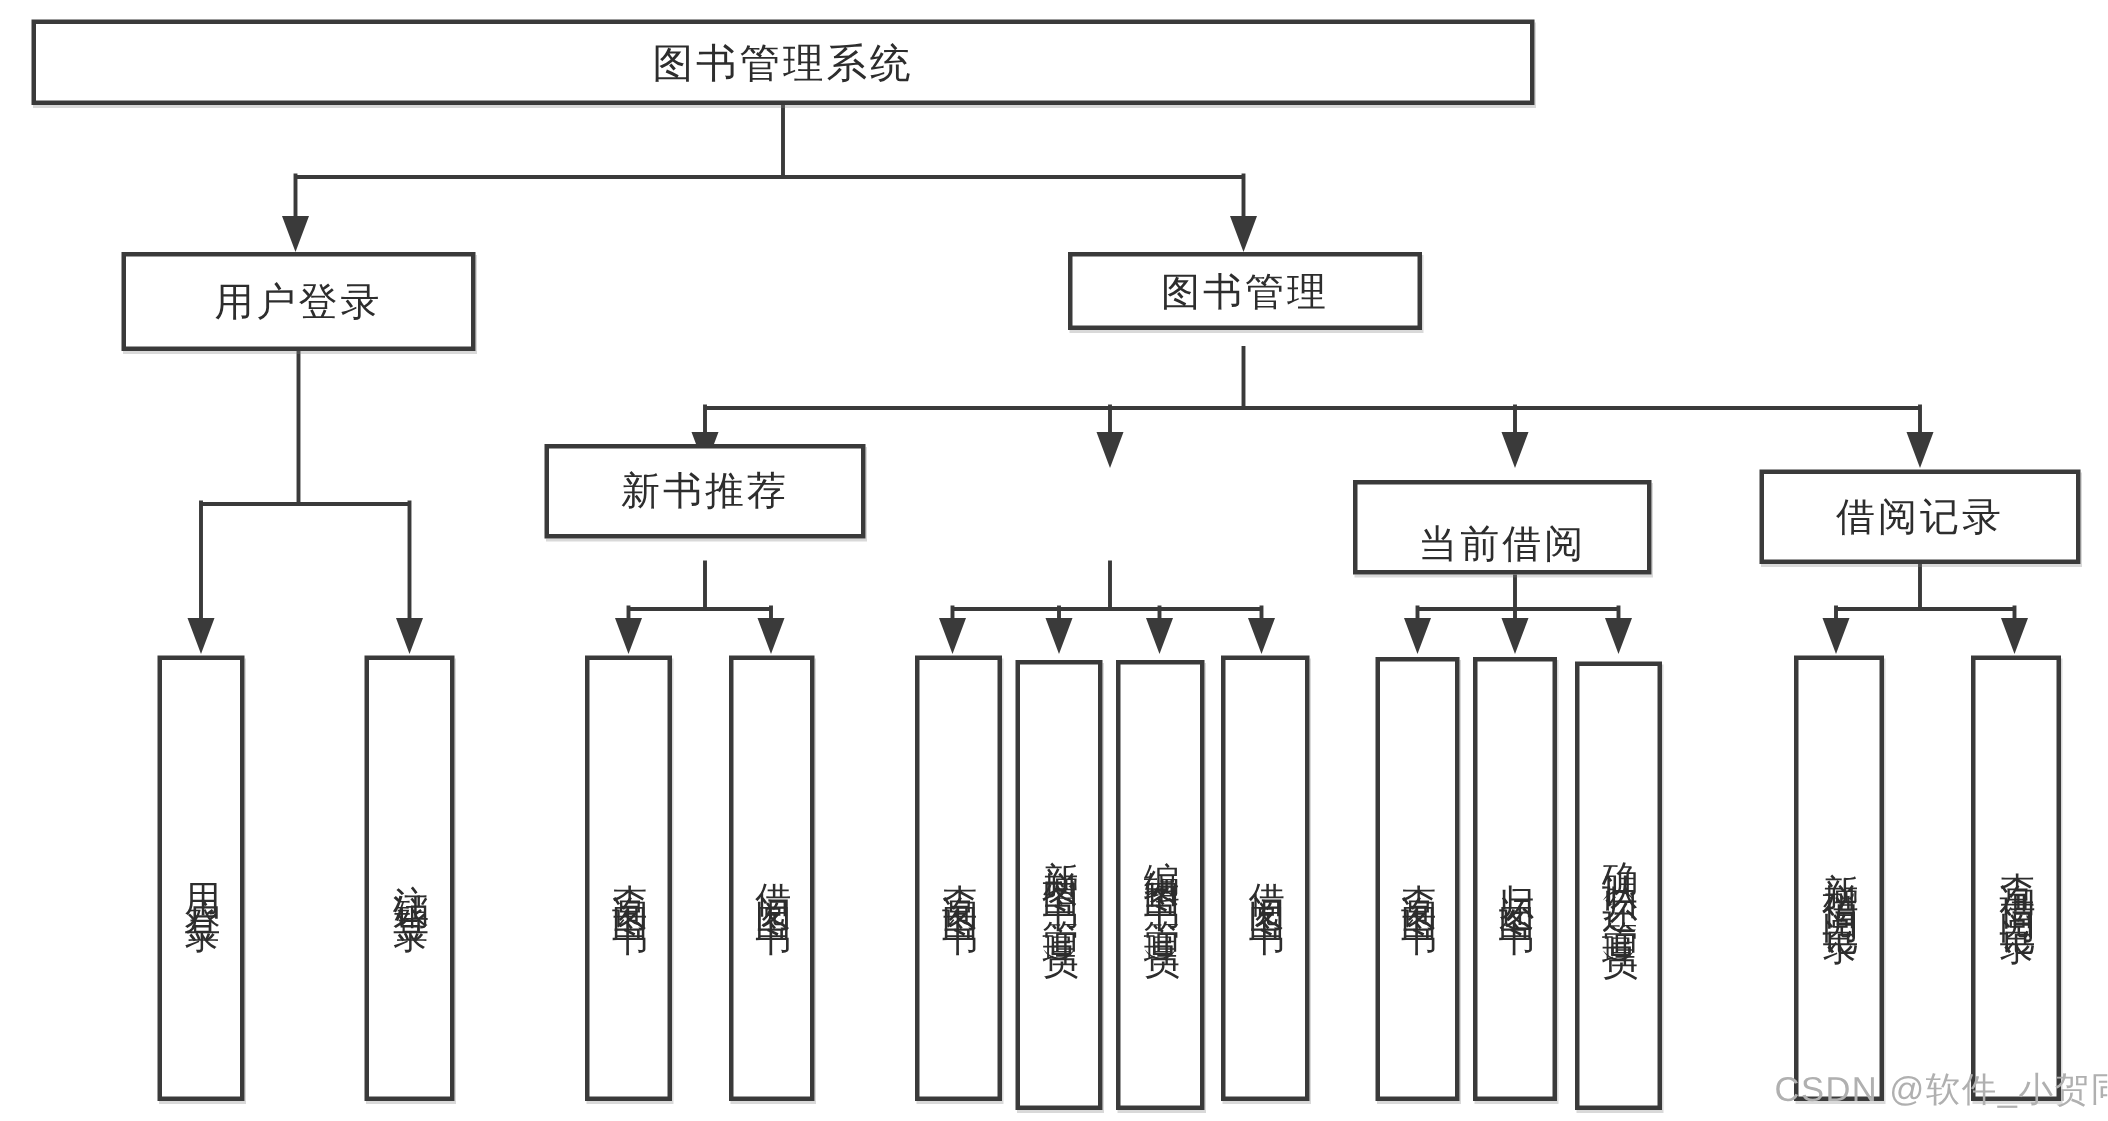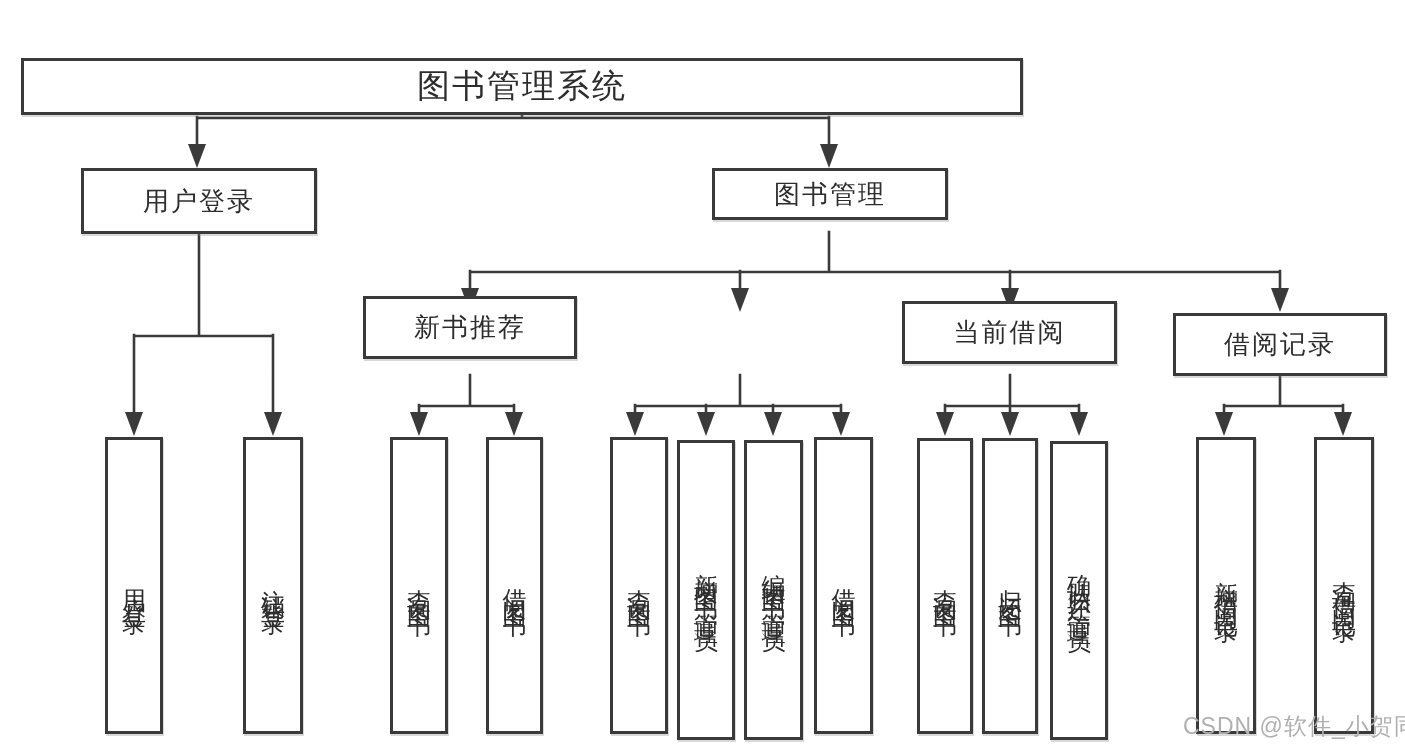--- a/index.html
+++ b/index.html
@@ -8,21 +8,21 @@
     font-family:"Liberation Sans","DejaVu Sans",sans-serif;overflow:hidden;
   }
   .connectors{position:absolute;left:0;top:0;width:1405px;height:747px;}
   .node{
     position:absolute;box-sizing:border-box;background:#ffffff;
     border:3px solid #3a3a3a;color:#2d2d2d;
     display:flex;align-items:center;justify-content:center;
     box-shadow:1px 2px 0 rgba(130,130,130,.30);
   }
   .hbox{font-size:26px;letter-spacing:2px;}
-  .hbox.root{font-size:33px;margin-top:45px;}
+  .hbox.root{font-size:27px;}
   .vbox{font-size:24px;}
   .vbox .vtext{
     writing-mode:vertical-rl;text-orientation:mixed;
     letter-spacing:8px;line-height:1;white-space:nowrap;
   }
   .watermark{
     position:absolute;left:1183px;top:711px;z-index:10;
     font-size:23px;letter-spacing:1px;color:#b0b0b0;white-space:nowrap;
   }
 </style>
@@ -58,21 +58,21 @@
   <div class="node hbox" style="left:81px;top:168px;width:236px;height:66px;">
     <span>用户登录</span>
   </div>
   <div class="node hbox" style="left:712px;top:168px;width:236px;height:52px;">
     <span>图书管理</span>
   </div>
 
   <div class="node hbox" style="left:363px;top:296px;width:214px;height:63px;">
     <span>新书推荐</span>
   </div>
-  <div class="node hbox" style="left:902px;top:301px;width:215px;height:63px;">
+  <div class="node hbox" style="left:902px;top:320px;width:199px;height:63px;align-items:flex-end;">
     <span>当前借阅</span>
   </div>
   <div class="node hbox" style="left:1173px;top:313px;width:214px;height:63px;">
     <span>借阅记录</span>
   </div>
 
   <div class="node vbox" style="left:105px;top:437px;width:58px;height:297px;">
     <span class="vtext">用户登录</span>
   </div>
   <div class="node vbox" style="left:243px;top:437px;width:60px;height:297px;">

